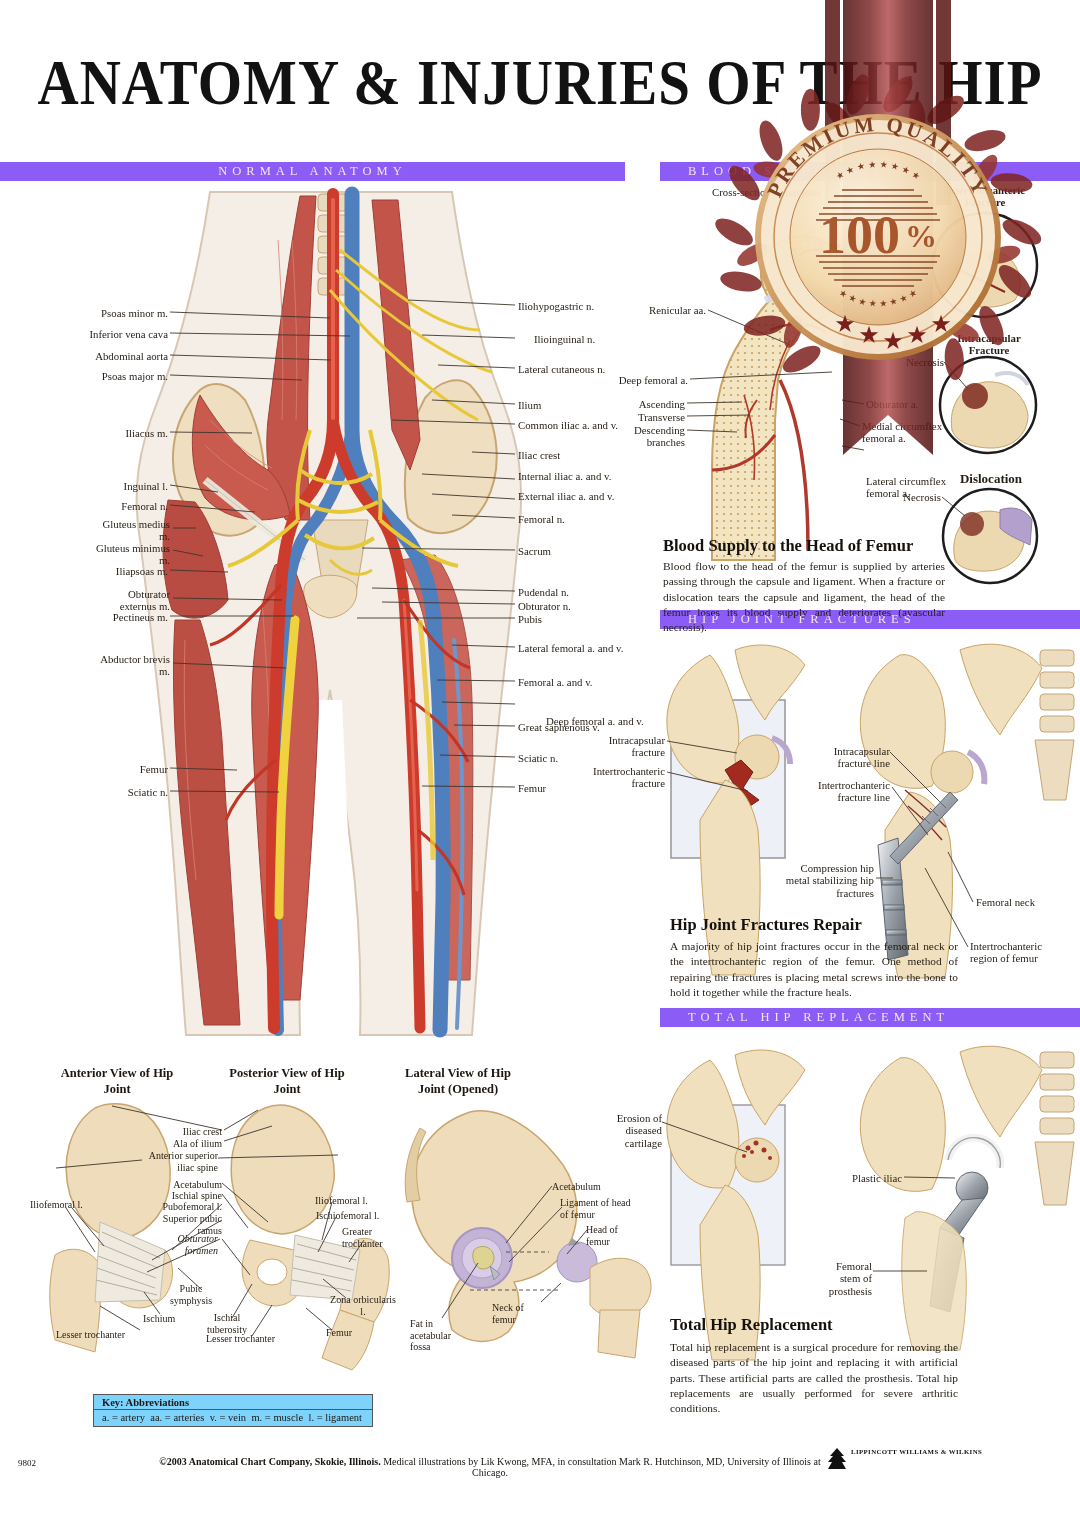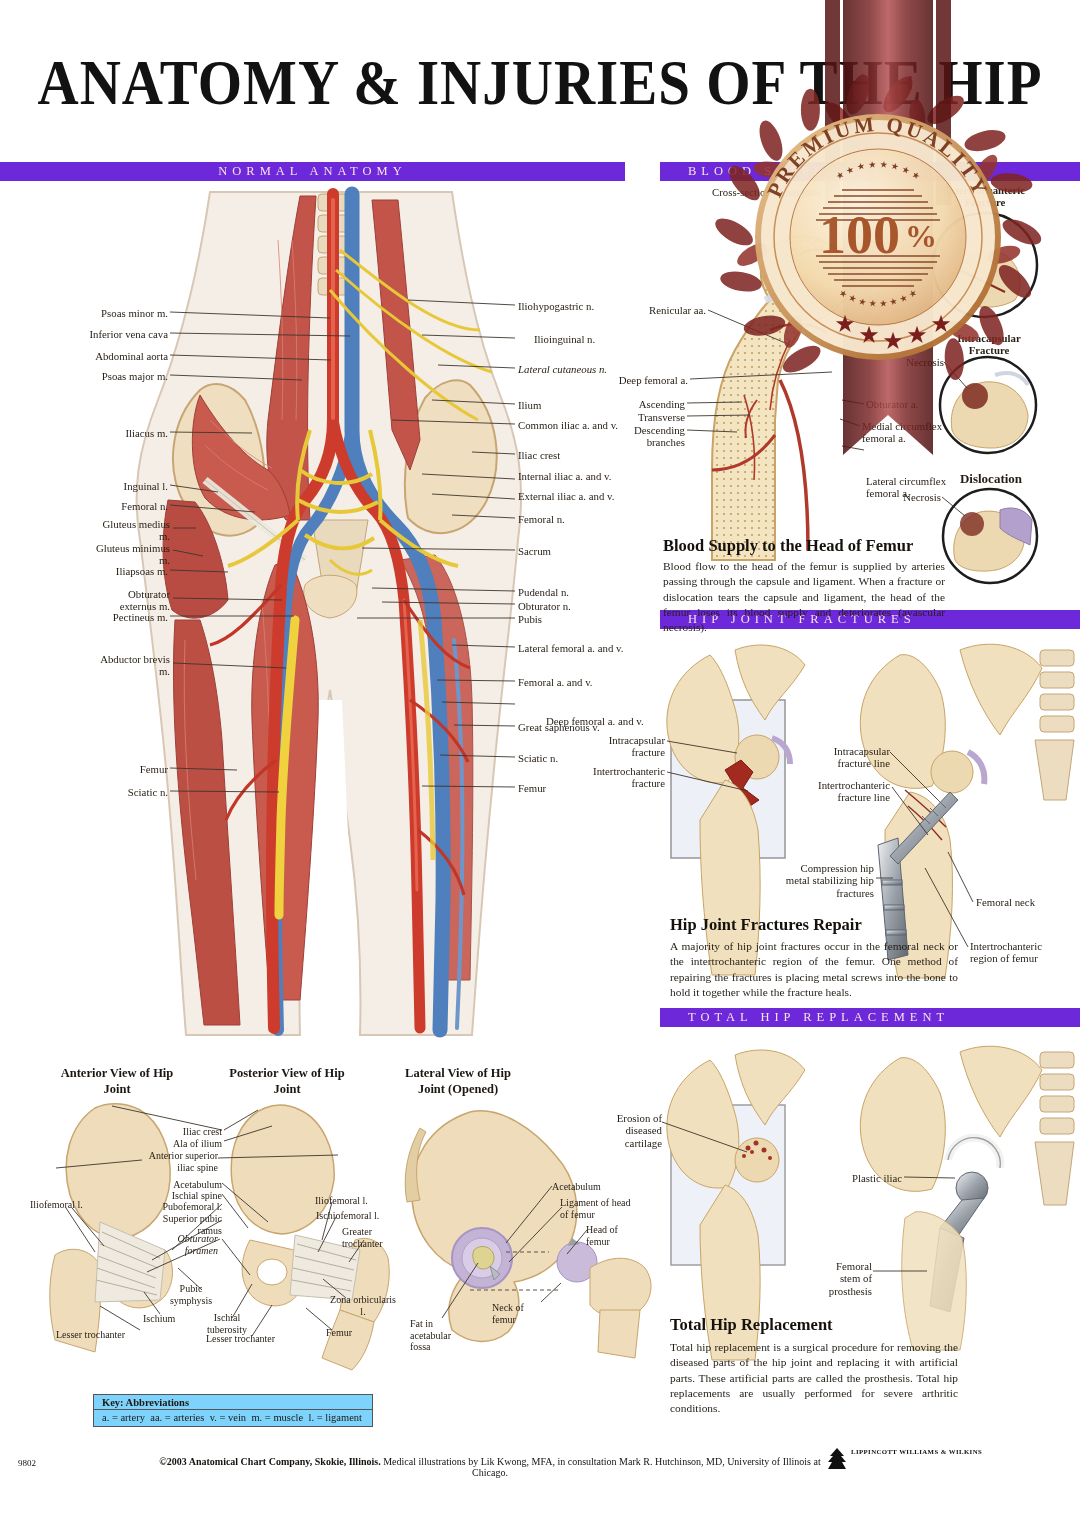--- a/index.html
+++ b/index.html
@@ -1,21 +1,21 @@
 <!DOCTYPE html>
 <html><head>
 <meta charset="utf-8">
 <style>
   html,body{margin:0;padding:0;background:#fff;}
   #poster{position:relative;width:1080px;height:1513px;margin:0 auto;background:#fff;overflow:hidden;
           font-family:"Liberation Serif",serif;}
   .abs{position:absolute;}
   #title{position:absolute;left:0;top:50px;width:1080px;text-align:center;font-weight:bold;
          font-size:57px;letter-spacing:1px;color:#121212;transform:scaleY(1.1);white-space:nowrap;z-index:2;}
-  .bar{position:absolute;top:162px;height:19px;background:#6d28d9;color:#f6e4e4;
+  .bar{position:absolute;top:162px;height:19px;background:#8b5cf6;color:#f6e4e4;
        font-size:12.5px;letter-spacing:5px;display:flex;align-items:center;z-index:1;white-space:nowrap;overflow:hidden;}
   .lbl{position:absolute;font-size:10.8px;line-height:1.15;color:#251d14;z-index:3;}
   .r{text-align:right;} .c{text-align:center;} .b{font-weight:bold;}
   .h2{position:absolute;font-weight:bold;font-size:16.5px;color:#15110d;z-index:3;white-space:nowrap;}
   .body{position:absolute;font-size:11.4px;line-height:1.34;text-align:justify;color:#241e17;z-index:3;}
   .vt{position:absolute;font-weight:bold;font-size:12.5px;line-height:1.25;text-align:center;z-index:3;color:#1c1712;}
   #keybox{position:absolute;left:57px;top:1394px;width:278px;border:1.6px solid #555;background:#7dd3fc;z-index:3;
           font-size:10.5px;color:#1e1812;margin-left:36px;}
   #keybox .kt{font-weight:bold;padding:2px 8px 1px 8px;border-bottom:1.2px solid #555;}
   #keybox .ki{display:flex;justify-content:space-between;padding:2px 10px 3px 8px;}
@@ -300,21 +300,21 @@
     <div class="lbl r" style="left:95px;top:542px;width:75px;">Gluteus minimus m.</div>
     <div class="lbl r" style="left:20px;top:565px;width:148px;">Iliapsoas m.</div>
     <div class="lbl r" style="left:95px;top:588px;width:75px;">Obturator externus m.</div>
     <div class="lbl r" style="left:20px;top:611px;width:148px;">Pectineus m.</div>
     <div class="lbl r" style="left:100px;top:653px;width:70px;">Abductor brevis m.</div>
     <div class="lbl r" style="left:20px;top:763px;width:148px;">Femur</div>
     <div class="lbl r" style="left:20px;top:786px;width:148px;">Sciatic n.</div>
 
     <div class="lbl" style="left:518px;top:300px;width:160px;">Iliohypogastric n.</div>
     <div class="lbl" style="left:518px;top:333px;width:160px;margin-left:16px;">Ilioinguinal n.</div>
-    <div class="lbl" style="left:518px;top:363px;width:160px;font-style:italic;">Lateral cutaneous n.</div>
+    <div class="lbl" style="left:518px;top:363px;width:160px;">Lateral cutaneous n.</div>
     <div class="lbl" style="left:518px;top:399px;width:160px;">Ilium</div>
     <div class="lbl" style="left:518px;top:419px;width:160px;">Common iliac a. and v.</div>
     <div class="lbl" style="left:518px;top:449px;width:160px;">Iliac crest</div>
     <div class="lbl" style="left:518px;top:470px;width:160px;">Internal iliac a. and v.</div>
     <div class="lbl" style="left:518px;top:490px;width:160px;">External iliac a. and v.</div>
     <div class="lbl" style="left:518px;top:513px;width:160px;">Femoral n.</div>
     <div class="lbl" style="left:518px;top:545px;width:160px;">Sacrum</div>
     <div class="lbl" style="left:518px;top:586px;width:160px;">Pudendal n.</div>
     <div class="lbl" style="left:518px;top:600px;width:160px;">Obturator n.</div>
     <div class="lbl" style="left:518px;top:613px;width:160px;">Pubis</div>

